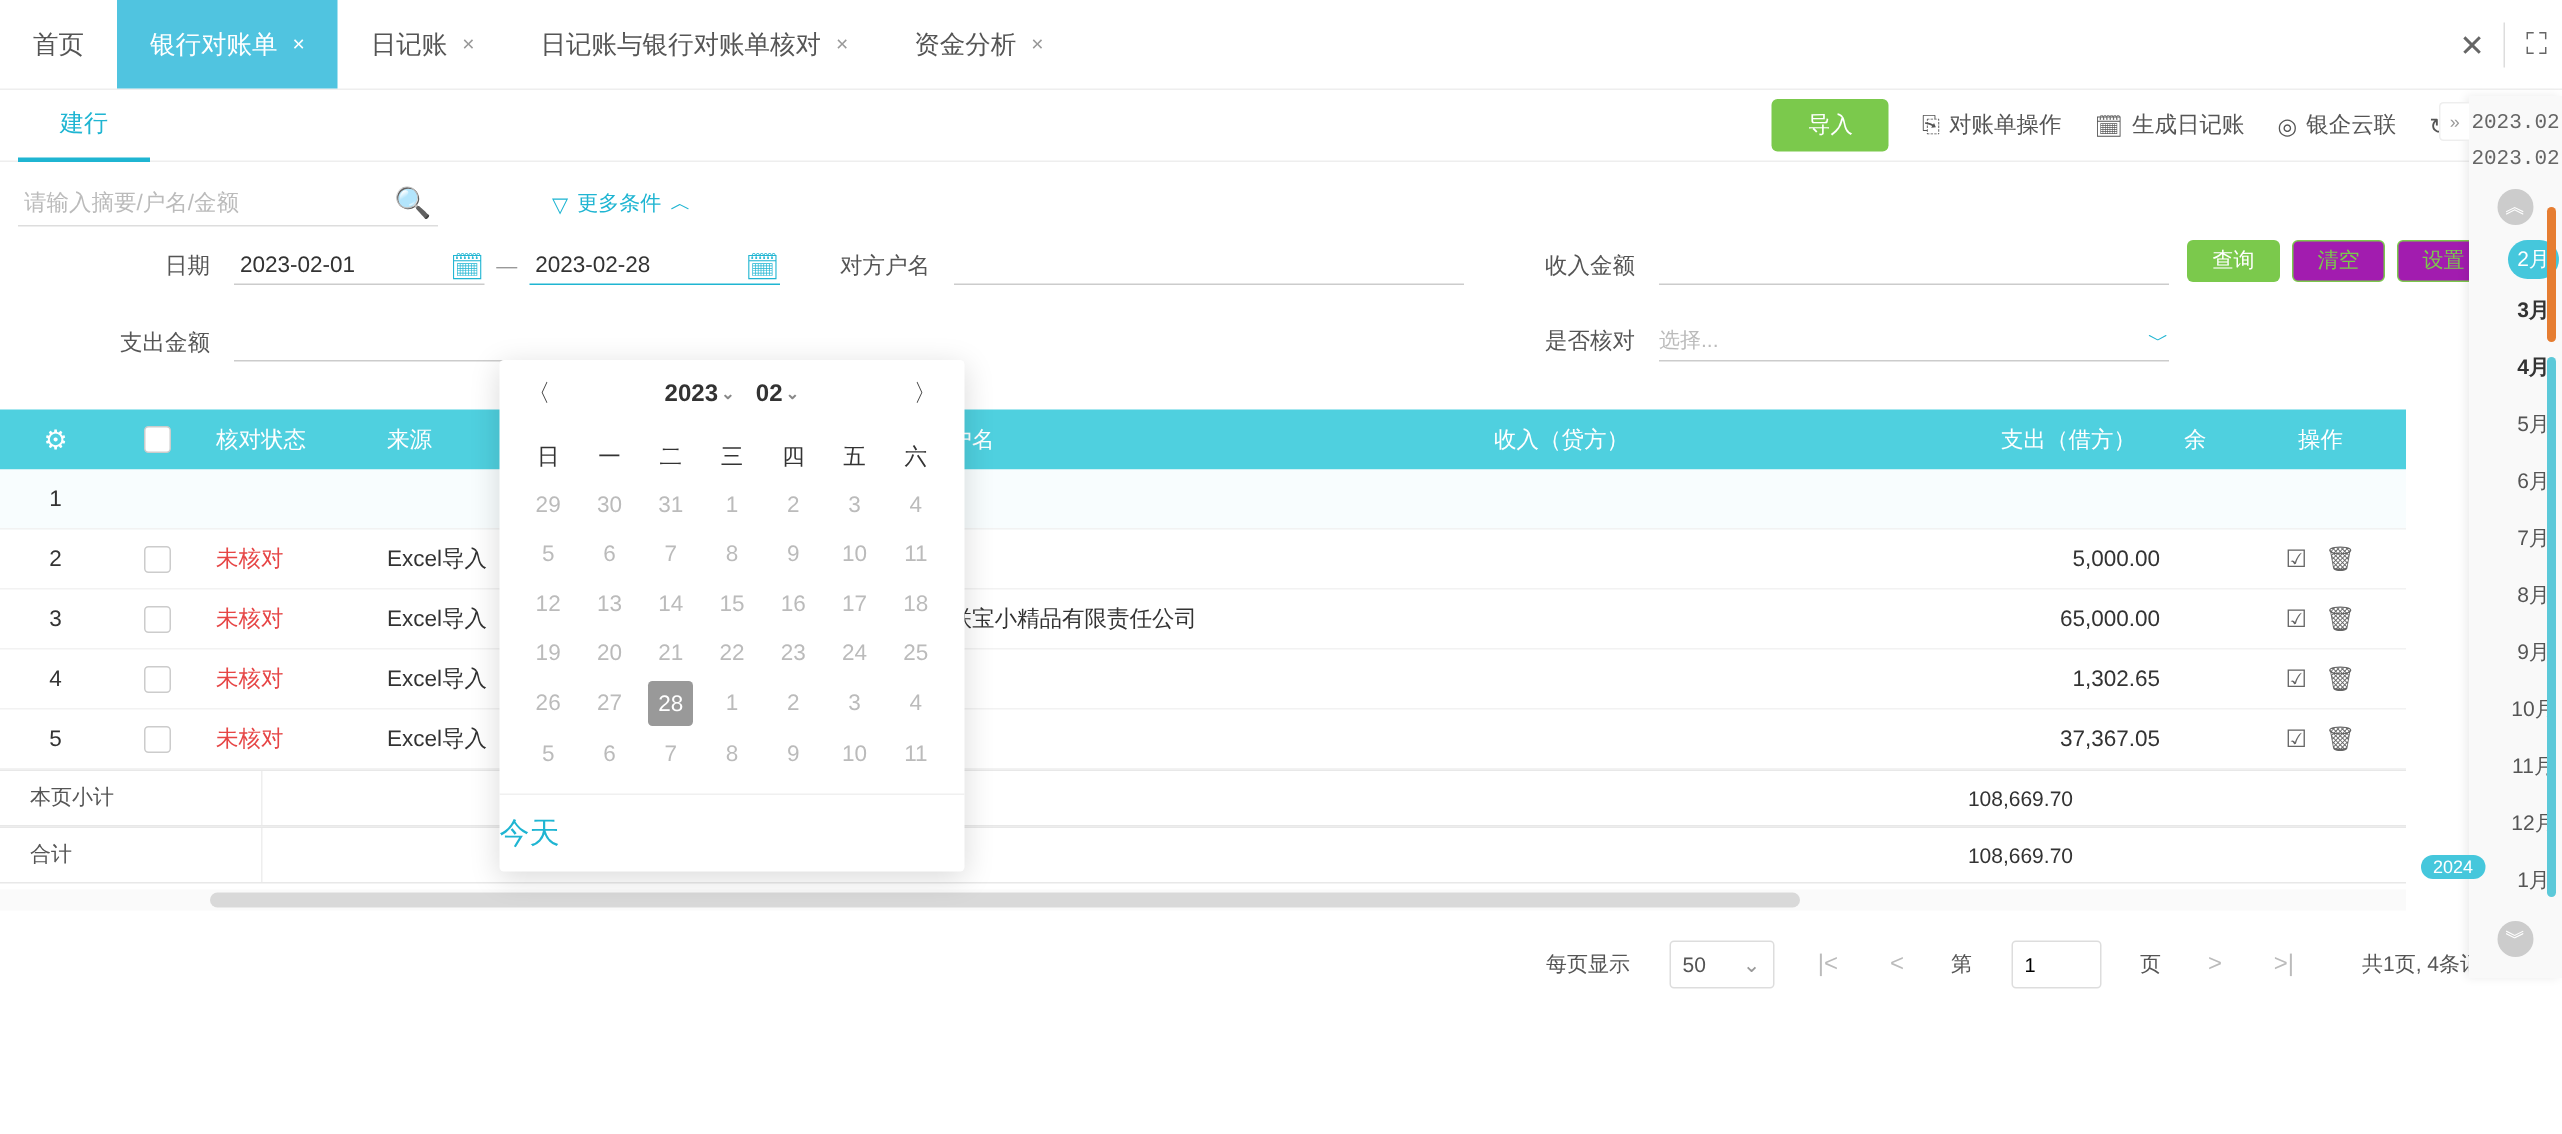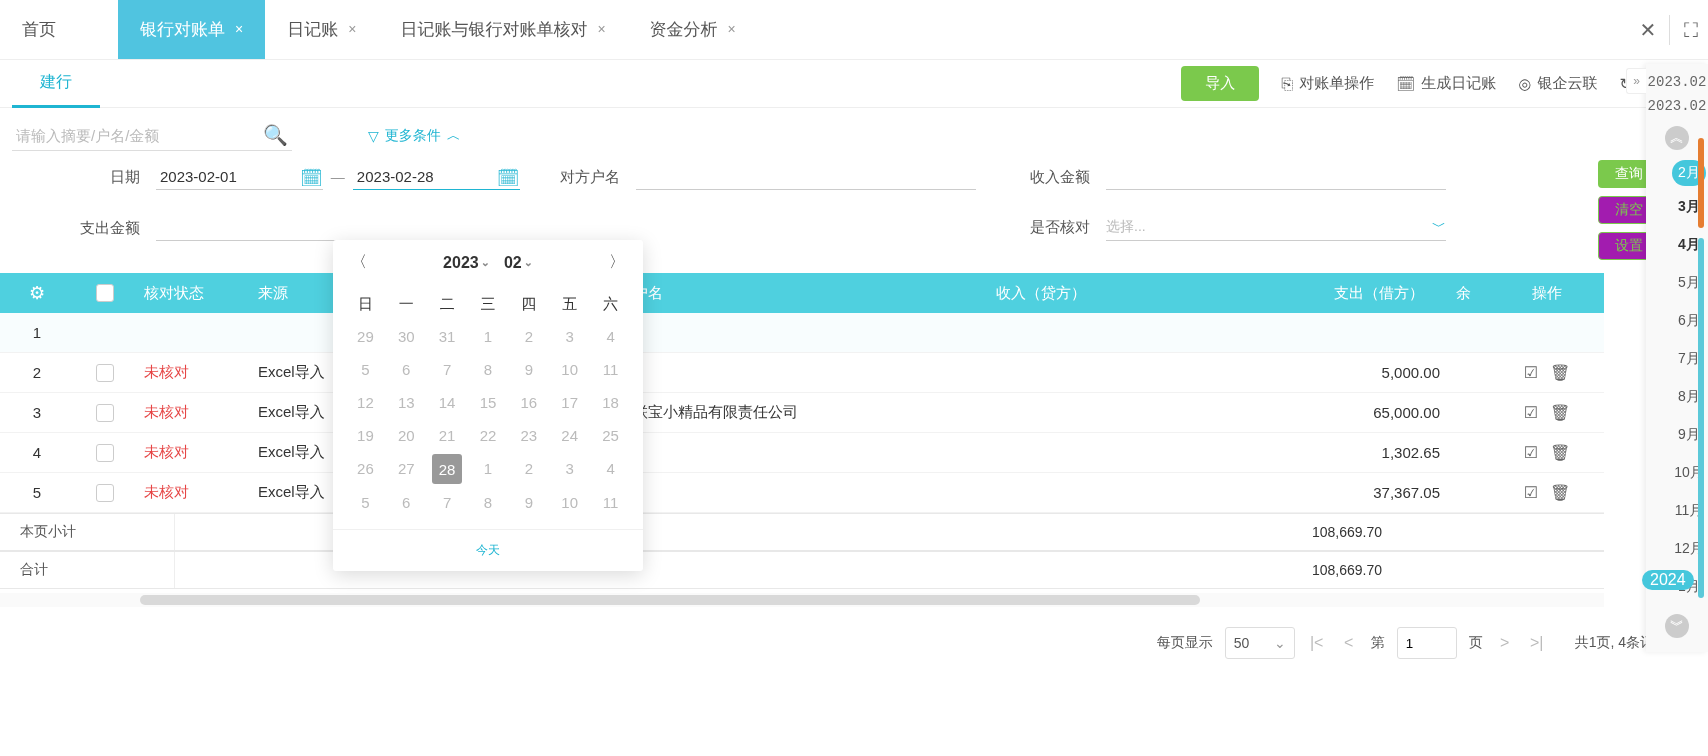--- a/index.html
+++ b/index.html
@@ -1,21 +1,21 @@
 <!DOCTYPE html>
 <html><head>
 <meta charset="utf-8">
 <style>
   * { box-sizing: border-box; margin: 0; padding: 0; font-family: "Microsoft YaHei", Arial, sans-serif; }
   body { width: 1708px; height: 756px; background: #fff; font-size: 14px; color: #333; overflow: hidden; position: relative; }
   
   
   .top-tabs { display: flex; align-items: flex-end; height: 60px; border-bottom: 1px solid #eee; position: relative; }
   .top-tab { padding: 0 22px; height: 60px; display: flex; align-items: center; font-size: 17px; color: #555; cursor: pointer; position: relative; }
-  .top-tab.active { background: #50c4e0; color: #fff; margin-left: 40px; }
+  .top-tab.active { background: #50c4e0; color: #fff; }
   .top-tab .close { margin-left: 10px; font-size: 14px; color: #999; }
   .top-tab.active .close { color: #fff; }
   .window-controls { position: absolute; right: 0; top: 0; height: 60px; display: flex; align-items: center; }
   .window-btn { width: 34px; height: 34px; display: flex; align-items: center; justify-content: center; color: #666; font-size: 20px; cursor: pointer; }
   .vsep { width: 1px; background: #ddd; height: 30px; margin: 0 4px; }
 
   
   .sub-row { display: flex; align-items: center; height: 48px; border-bottom: 1px solid #eee; padding-left: 12px; }
   .sub-tab { padding: 0 28px; height: 48px; display: flex; align-items: center; color: #1fb5d2; font-size: 16px; border-bottom: 3px solid #1fb5d2; }
   .actions { margin-left: auto; display: flex; align-items: center; gap: 22px; padding-right: 40px; }
@@ -38,21 +38,21 @@
   .field { display: flex; align-items: center; }
   .label { width: 80px; text-align: right; color: #555; margin-right: 16px; font-size: 15px; }
   .uinput { border: none; border-bottom: 1px solid #ccc; padding: 4px 0; font-size: 15px; width: 180px; outline: none; }
   .uinput.wide { width: 340px; }
   .date-wrap { display: flex; align-items: center; gap: 8px; }
   .date-field { display: flex; align-items: flex-end; border-bottom: 1px solid #ccc; }
   .date-field.active { border-bottom: 1px solid #1fb5d2; }
   .date-val { padding: 4px 4px; width: 140px; font-size: 15px; }
   .cal-ico { color: #1fb5d2; font-size: 18px; margin-left: 4px; }
   .dash { color: #999; }
-  .filter-btns { display: flex; flex-direction: column; gap: 8px; position: absolute; right: 48px; top: -4px; }
+  .filter-btns { display: flex; flex-direction: row; gap: 8px; position: absolute; right: 48px; top: -4px; }
   .fbtn { width: 62px; height: 28px; border-radius: 4px; display: flex; align-items: center; justify-content: center; font-size: 14px; cursor: pointer; }
   .fbtn.query { background: #7bc94c; color: #fff; }
   .fbtn.ghost { background: #a21caf; border: 1px solid #7bc94c; color: #7bc94c; }
   .select-wrap { border: none; border-bottom: 1px solid #ccc; width: 340px; display: flex; align-items: center; justify-content: space-between; padding: 4px 0; color: #bbb; }
   .chev { color: #1fb5d2; }
 
   
   .table { width: 1604px; margin-left: 0; position: relative; }
   .thead { background: #4fd0df; color: #fff; display: flex; height: 40px; align-items: center; font-size: 15px; }
   .th { padding: 0 8px; display: flex; align-items: center; justify-content: flex-start; height: 100%; }
@@ -79,51 +79,51 @@
   .foot-spacer1 { width: 120px; border-left: 1px solid #eee; height: 100%; }
   .foot-mid { flex: 1; }
   .foot-expense { width: 234px; text-align: right; padding-right: 24px; }
   .foot-tail { width: 154px; }
 
   
   .hscroll { height: 14px; background: #fafafa; position: relative; margin-top: 4px; }
   .hscroll .thumb { position: absolute; left: 140px; top: 2px; height: 10px; width: 1060px; background: #d9d9d9; border-radius: 5px; }
 
   
-  .pagination { display: flex; align-items: center; justify-content: flex-end; gap: 12px; height: 56px; padding-right: 40px; margin-top: 8px; color: #555; }
+  .pagination { display: flex; align-items: center; justify-content: flex-end; gap: 26px; height: 56px; padding-right: 40px; margin-top: 8px; color: #555; }
   .pg-select { width: 70px; height: 32px; border: 1px solid #ddd; border-radius: 3px; display: flex; align-items: center; justify-content: space-between; padding: 0 8px; }
   .pg-icobtn { color: #bbb; font-size: 16px; width: 20px; text-align: center; cursor: pointer; }
   .pg-input { width: 60px; height: 32px; border: 1px solid #ddd; border-radius: 3px; text-align: left; padding: 0 8px; }
 
   
   .timeline { position: absolute; right: 0; top: 64px; width: 62px; background: #f9f9f9; box-shadow: -2px 0 6px rgba(0,0,0,0.08); padding: 8px 0; display: flex; flex-direction: column; align-items: center; gap: 4px; }
   .tl-tag { font-size: 14px; color: #666; padding: 2px 6px; font-family: Liberation Mono, monospace; }
   .tl-arrow { width: 24px; height: 24px; border-radius: 12px; background: #ccc; color: #fff; display: flex; align-items: center; justify-content: center; font-size: 14px; margin: 6px 0; }
   .tl-month { font-size: 14px; color: #555; padding: 8px 0; cursor: pointer; margin-left: 24px; }
   .tl-month.bold { font-weight: 700; color: #333; }
   .tl-month.active { background: #45c7dc; color: #fff; width: 34px; height: 26px; border-radius: 13px; display: flex; align-items: center; justify-content: center; }
-  .tl-year-badge { background: #45c7dc; color: #fff; font-size: 16px; border-radius: 10px; padding: 1px 8px; position: absolute; left: -34px; margin-left: 28px; }
+  .tl-year-badge { background: #45c7dc; color: #fff; font-size: 12px; border-radius: 10px; padding: 1px 8px; position: absolute; left: -34px; }
   .tl-year-wrap { position: relative; width: 100%; display: flex; justify-content: center; }
   .tl-strip { position: absolute; right: 4px; top: 74px; width: 6px; border-radius: 3px; }
   .tl-toggle { position: absolute; left: -20px; top: 4px; width: 20px; height: 26px; background: #fff; border: 1px solid #eee; border-right: none; border-radius: 3px 0 0 3px; display: flex; align-items: center; justify-content: center; color: #999; font-size: 12px; }
   .strip-top { background: #e67d31; height: 90px; }
   .strip-bot { background: #5cc9d9; top: 174px; height: 360px; }
 
   
   .calendar { position: absolute; left: 333px; top: 240px; width: 310px; background: #fff; box-shadow: 0 4px 20px rgba(0,0,0,0.15); border-radius: 3px; z-index: 50; }
   .cal-head { display: flex; align-items: center; justify-content: space-between; padding: 12px 16px; }
   .cal-nav { font-size: 16px; color: #444; cursor: pointer; width: 20px; text-align: center; }
   .cal-title { display: flex; gap: 14px; font-size: 16px; color: #333; font-weight: 600; }
   .cal-title .sel { display: flex; align-items: center; gap: 2px; }
   .cal-title .dd { font-size: 11px; color: #888; }
   .cal-grid { display: grid; grid-template-columns: repeat(7, 1fr); text-align: center; padding: 4px 12px 10px; }
   .cal-dow { color: #333; font-size: 15px; padding: 6px 0; font-weight: 500; }
   .cal-day { color: #bbb; font-size: 15px; padding: 8px 0; cursor: pointer; }
   .cal-day.sel { background: #999; color: #fff; border-radius: 3px; width: 30px; height: 30px; display: flex; align-items: center; justify-content: center; margin: 2px auto; padding: 0; }
-  .cal-today { text-align: center; color: #1fb5d2; padding: 12px 0; border-top: 1px solid #f0f0f0; cursor: pointer; font-size: 12px; }
+  .cal-today { text-align: left; color: #1fb5d2; padding: 12px 0; border-top: 1px solid #f0f0f0; cursor: pointer; font-size: 20px; }
 </style>
 </head>
 <body>
 
 <div class="top-tabs">
   <div class="top-tab">
       <span>首页</span>
     </div>
   <div class="top-tab active">
     <span>银行对账单</span>

